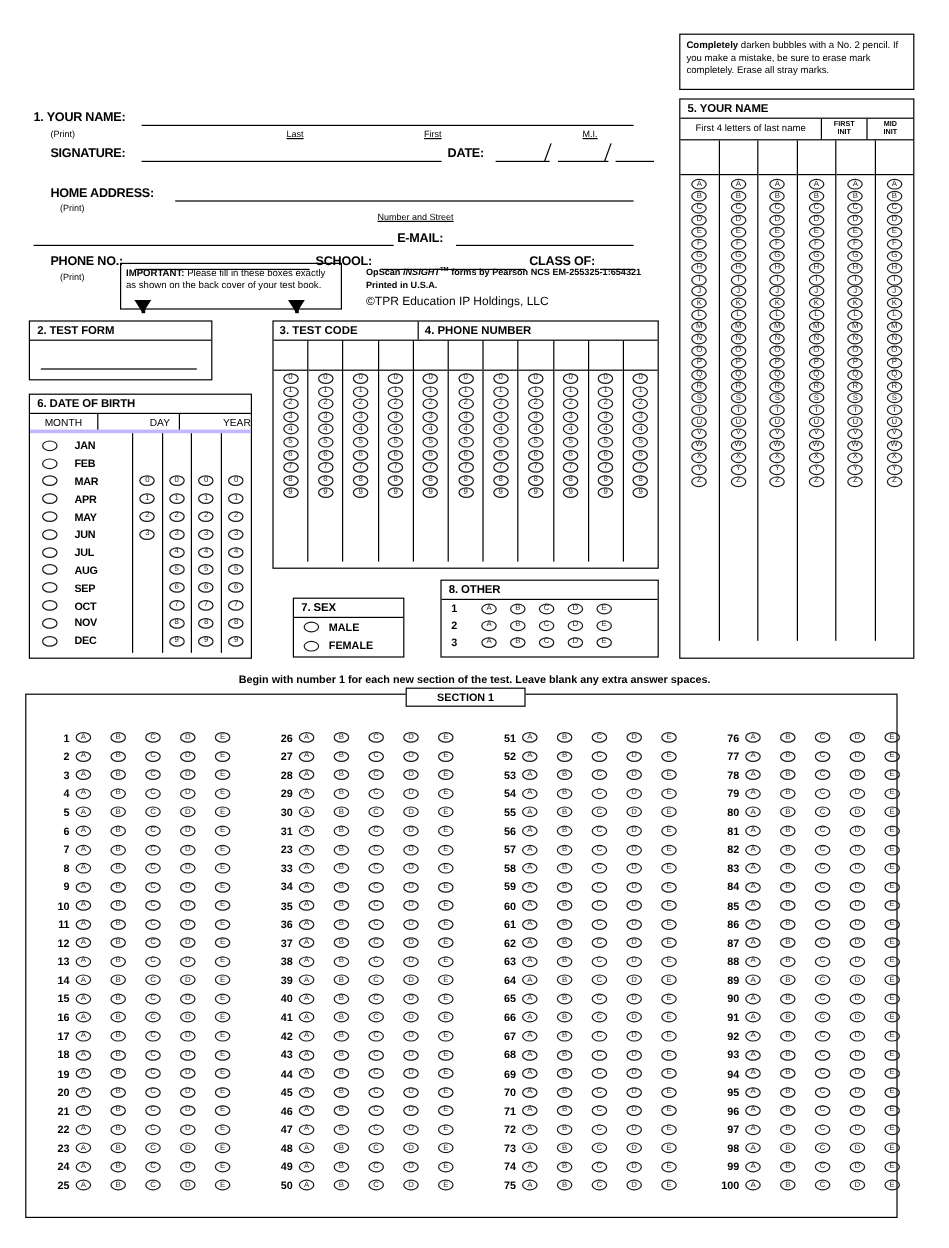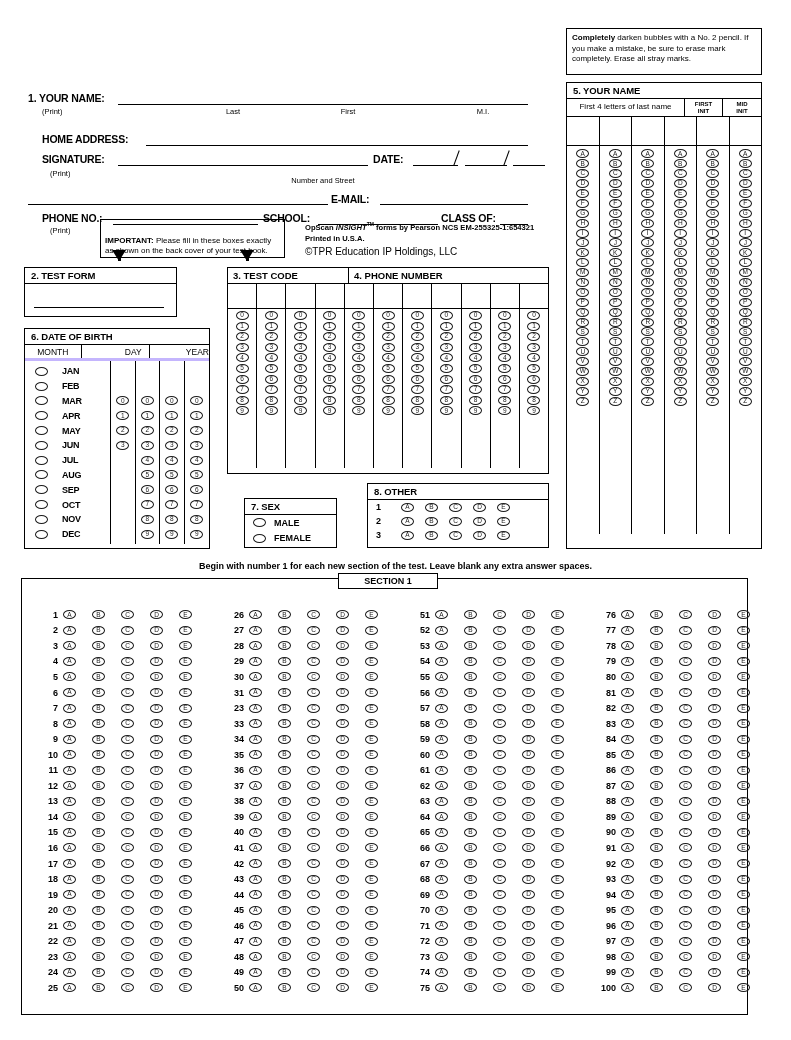--- a/index.html
+++ b/index.html
@@ -59,30 +59,30 @@
     line-height: 1.32;
   }
   .instructions b { font-weight: bold; text-align: center; }
 
   
   .pi { position: absolute; left: 28px; top: 92px; width: 500px; font-size: 10.5px; }
   .pi .row { position: relative; height: 17px; }
   .pi .lbl { font-weight: bold; font-size: 10.5px; letter-spacing: -0.2px; }
   .pi .sub { font-size: 7.5px; font-weight: normal; }
   .rule { position:absolute; border-bottom: 1.1px solid #000; height: 0; }
-  .cap { position: absolute; font-size: 7.5px; text-align: center; }
+  .cap { position: absolute; font-size: 7.5px; text-align: right; text-decoration: underline; }
 
   
   .important {
     position: absolute;
     left: 100px; top: 219px;
     width: 185px; height: 39px;
     border: 1.2px solid #000;
     font-size: 8px;
-    padding: 16px 4px;
+    padding: 3px 4px;
     line-height: 1.3;
   }
   .important b { font-weight: bold; }
   .opscan {
     position: absolute;
     left: 305px; top: 221px;
     font-size: 7.6px;
     font-weight: bold;
     line-height: 1.45;
   }
@@ -251,34 +251,34 @@
       <span class="lbl">1. YOUR NAME:</span>
       <span class="rule" style="left:90px; right:0; top:12px;"></span>
     </div>
     <div style="position:relative; height:10px;">
       <span class="sub" style="position:absolute; left:14px; top:-3px;">(Print)</span>
       <span class="cap" style="left:185px; top:-3px; width:40px;">Last</span>
       <span class="cap" style="left:300px; top:-3px; width:40px;">First</span>
       <span class="cap" style="left:440px; top:-3px; width:30px;">M.I.</span>
     </div>
 
-    <div class="row" style="height:18px; margin-top:13px;">
-      <span class="lbl" style="position:absolute; left:14px; top:0;">HOME ADDRESS:</span>
-      <span class="rule" style="left:118px; right:0; top:12px;"></span>
-    </div>
-
     <div class="row" style="height:22px;">
       <span class="lbl" style="position:absolute; left:14px; top:2px;">SIGNATURE:</span>
       <span class="rule" style="left:90px; width:250px; top:14px;"></span>
       <span class="lbl" style="position:absolute; left:345px; top:2px;">DATE:</span>
       <span class="rule" style="left:385px; width:45px; top:14px;"></span>
       <span class="rule" style="left:437px; width:42px; top:14px;"></span>
       <span class="rule" style="left:485px; width:32px; top:14px;"></span>
       <span style="position:absolute; left:428px; top:-1px; width:1px; height:16px; background:#000; transform:rotate(20deg);"></span>
       <span style="position:absolute; left:478px; top:-1px; width:1px; height:16px; background:#000; transform:rotate(20deg);"></span>
+    </div>
+
+    <div class="row" style="height:18px; margin-top:13px;">
+      <span class="lbl" style="position:absolute; left:14px; top:0;">HOME ADDRESS:</span>
+      <span class="rule" style="left:118px; right:0; top:12px;"></span>
     </div>
     <div style="position:relative; height:12px;">
       <span class="sub" style="position:absolute; left:22px; top:-4px;">(Print)</span>
       <span class="cap" style="left:240px; top:3px; width:110px;">Number and Street</span>
     </div>
 
     <div class="row" style="height:19px; margin-top:6px;">
       <span class="rule" style="left:0px; width:300px; top:13px;"></span>
       <span class="lbl" style="position:absolute; left:303px; top:2px;">E-MAIL:</span>
       <span class="rule" style="left:352px; right:0; top:13px;"></span>

